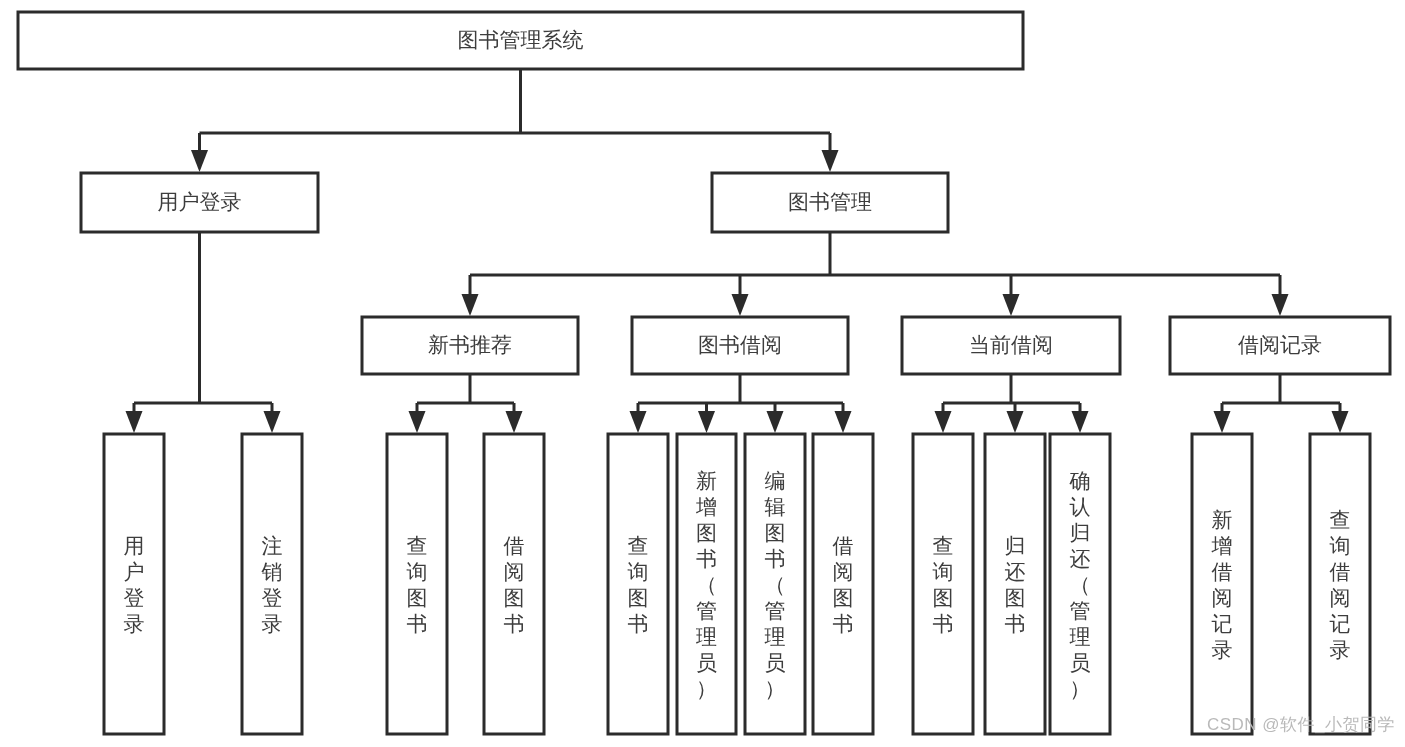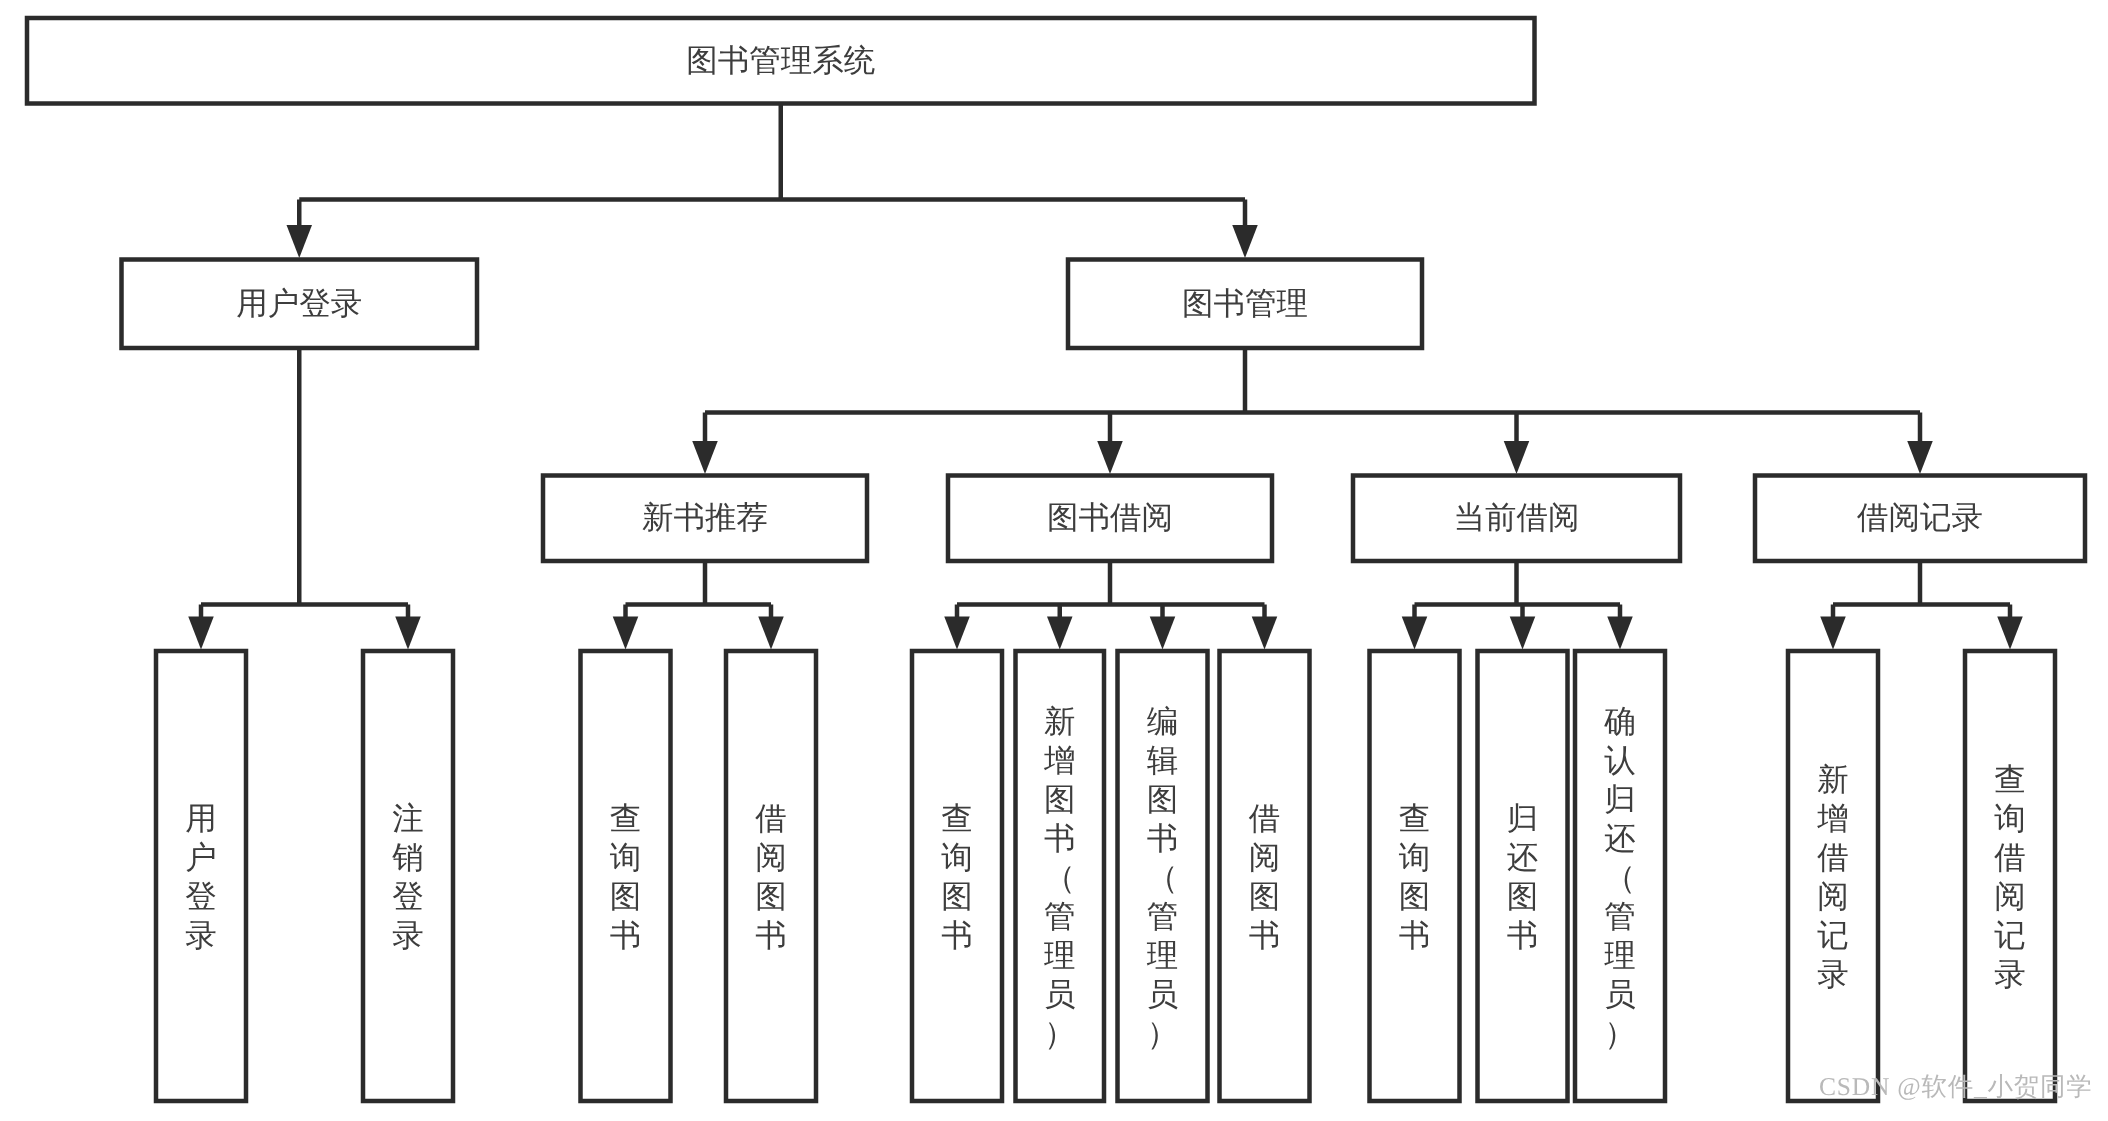--- a/index.html
+++ b/index.html
@@ -51,21 +51,21 @@
     fill: none;
   }
   .arrow-head {
     fill: #2b2b2b;
     stroke: none;
   }
   .watermark {
     position: absolute;
     right: 10px;
     bottom: 6px;
-    font-family: Liberation Serif, serif;
+    font-family: Liberation Sans, sans-serif;
     font-size: 17px;
     color: #b9b9b9;
     white-space: nowrap;
     letter-spacing: 0.5px;
     user-select: none;
   }
 </style>
 </head>
 <body>
 

